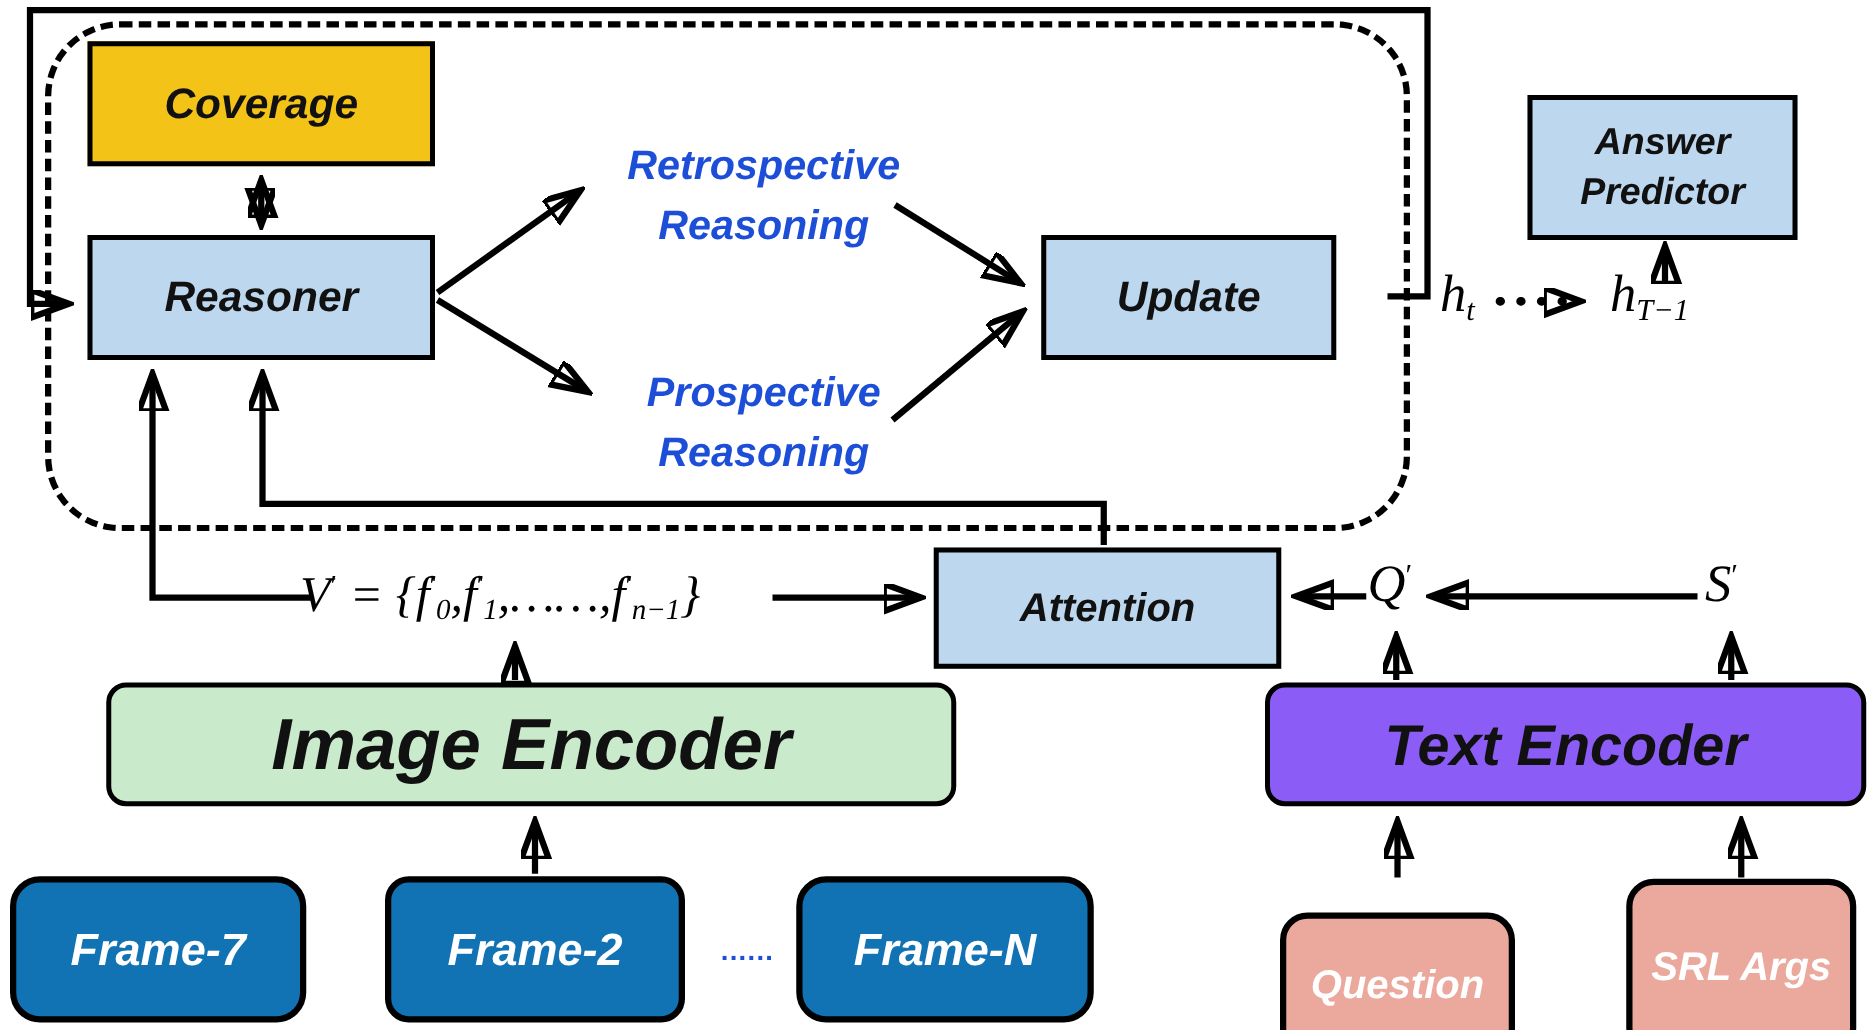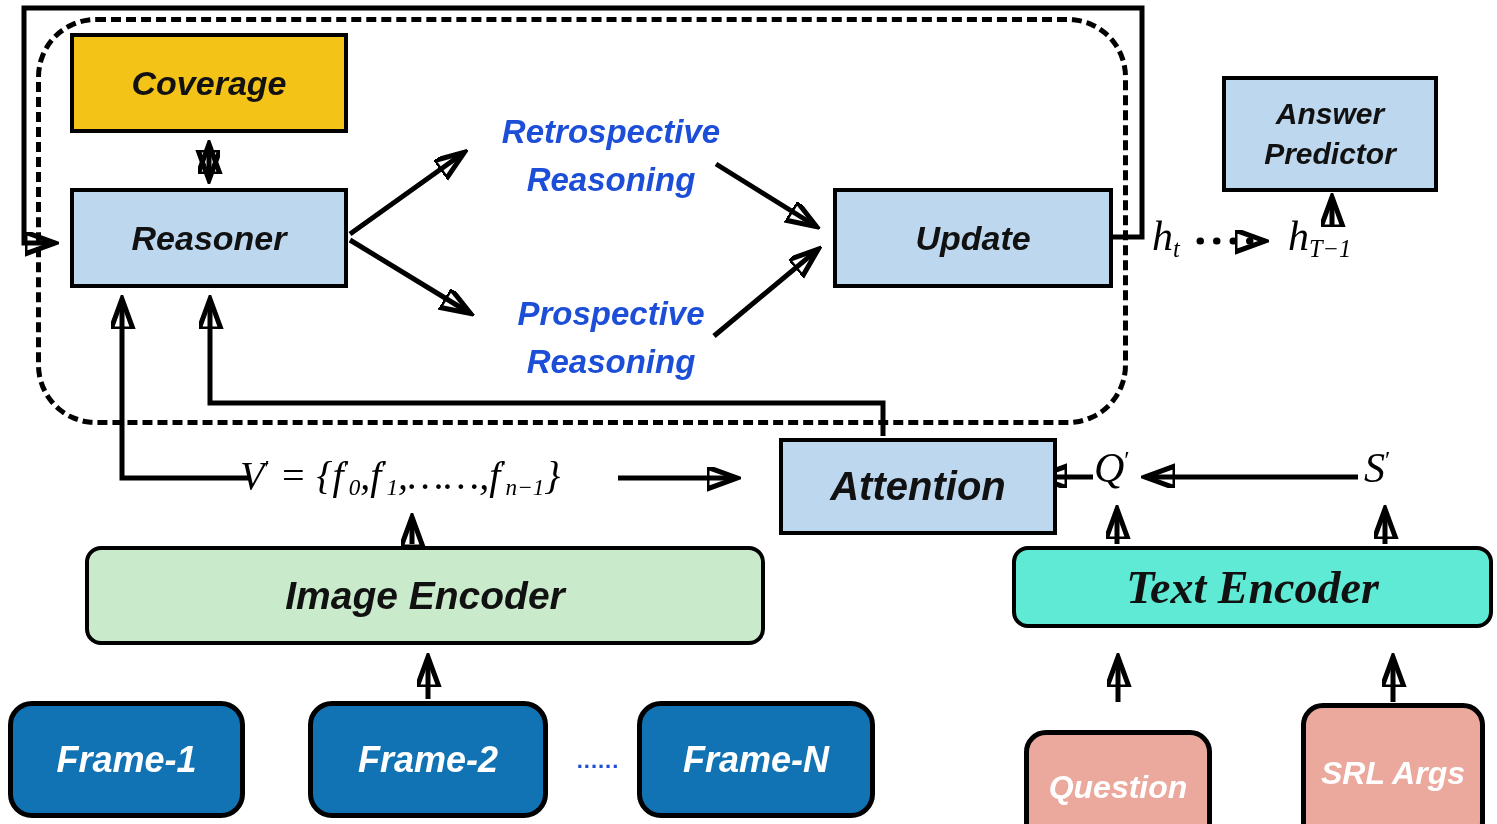--- a/index.html
+++ b/index.html
@@ -62,46 +62,46 @@
   </svg>
 
   <div class="abs node sq" style="left: 70px; top: 33px; width: 278px; height: 100px; font-size: 34px; background-color: rgb(244, 195, 24);">
     <span>Coverage</span>
   </div>
 
   <div class="abs node sq" style="left: 70px; top: 188px; width: 278px; height: 100px; font-size: 34px; background-color: rgb(189, 215, 238);">
     <span>Reasoner</span>
   </div>
 
-  <div class="abs node sq" style="left: 833px; top: 188px; width: 280px; height: 100px; font-size: 34px; background-color: rgb(189, 215, 238);">
+  <div class="abs node sq" style="left: 833px; top: 188px; width: 236px; height: 100px; font-size: 34px; background-color: rgb(189, 215, 238);">
     <span>Update</span>
   </div>
 
   <div class="abs node sq" style="left: 1222px; top: 76px; width: 216px; height: 116px; font-size: 30px; line-height: 1.35; flex-direction: column; background-color: rgb(189, 215, 238);">
     <span>Answer</span>
     <span>Predictor</span>
   </div>
 
-  <div class="abs node sq" style="left: 747px; top: 438px; width: 278px; height: 97px; font-size: 40px; background-color: rgb(189, 215, 238); margin-left: 32px;">
+  <div class="abs node sq" style="left: 747px; top: 438px; width: 278px; height: 97px; font-size: 32px; background-color: rgb(189, 215, 238);">
     <span>Attention</span>
   </div>
 
-  <div class="abs node rnd" style="left: 85px; top: 546px; width: 680px; height: 99px; font-size: 39px; background-color: rgb(201, 235, 203);">
+  <div class="abs node rnd" style="left: 85px; top: 546px; width: 680px; height: 99px; font-size: 58px; background-color: rgb(201, 235, 203);">
     <span>Image Encoder</span>
   </div>
 
-  <div class="abs node rnd" style="left: 1012px; top: 546px; width: 481px; height: 82px; font-size: 46px; background-color: #5eead4; font-family: Liberation Serif, serif;">
+  <div class="abs node rnd" style="left: 1012px; top: 546px; width: 481px; height: 99px; font-size: 46px; background-color: #8b5cf6;">
     <span>Text Encoder</span>
   </div>
 
   <div class="abs node pill" style="left: 8px; top: 701px; width: 237px; height: 117px; font-size: 36px; background-color: rgb(17, 115, 180);">
-    <span>Frame-1</span>
+    <span>Frame-7</span>
   </div>
 
-  <div class="abs node pill" style="left: 308px; top: 701px; width: 240px; height: 117px; font-size: 36px; background-color: rgb(17, 115, 180);">
+  <div class="abs node pill" style="left: 308px; top: 701px; width: 240px; height: 117px; font-size: 36px; background-color: rgb(17, 115, 180); border-radius: 19px;">
     <span>Frame-2</span>
   </div>
 
   <div class="abs lbl" style="left:560px;top:748px;width:76px;font-size:22px;font-weight:700;font-style:normal;letter-spacing:1px;">......</div>
 
   <div class="abs node pill" style="left: 637px; top: 701px; width: 238px; height: 117px; font-size: 36px; background-color: rgb(17, 115, 180);">
     <span>Frame-N</span>
   </div>
 
   <div class="abs node pill" style="left: 1024px; top: 703px; width: 188px; height: 115px; font-size: 32px; border-radius: 22px; background-color: rgb(235, 168, 156); margin-top: 27px;">

